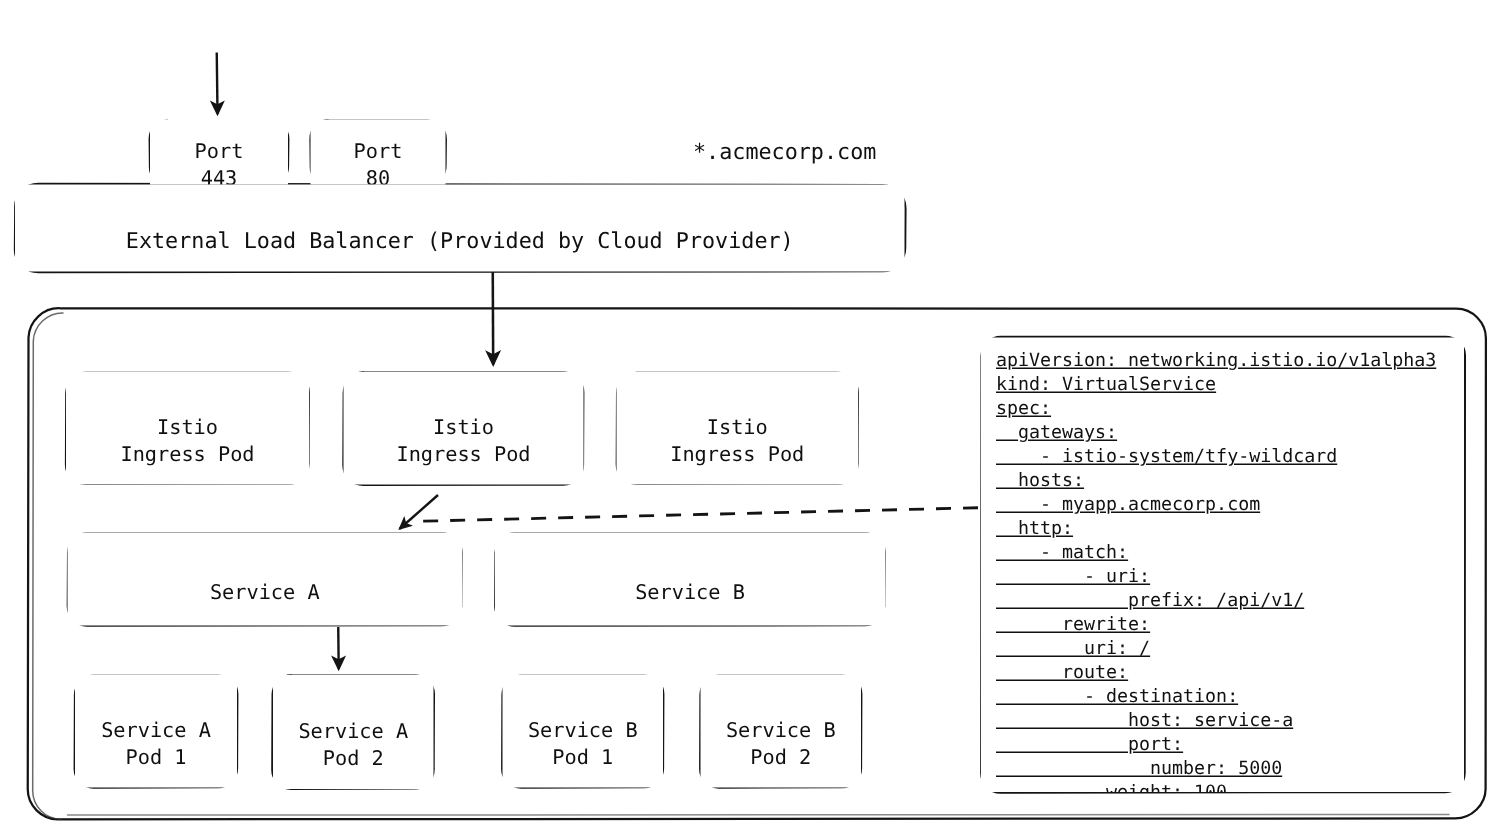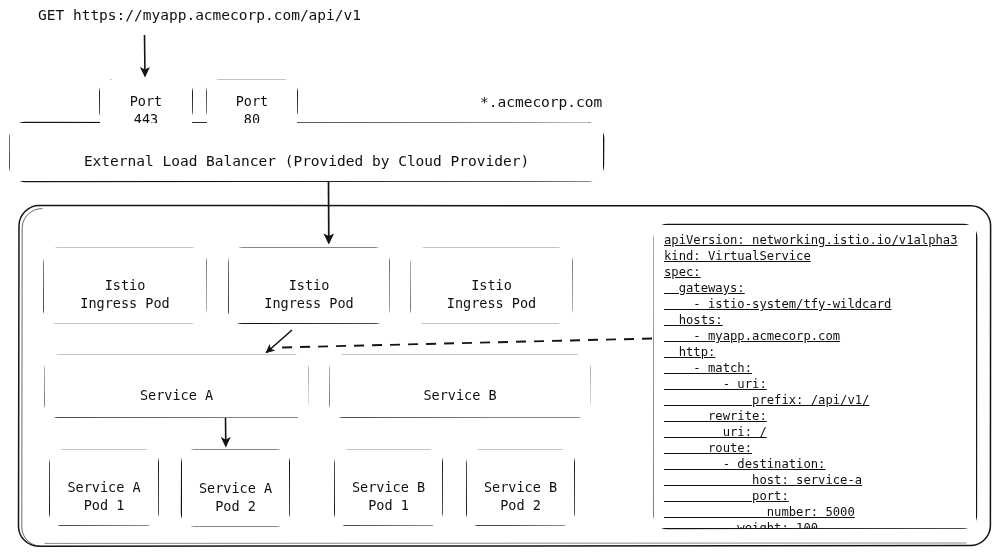--- a/index.html
+++ b/index.html
@@ -147,23 +147,22 @@
 
     <path d="M 328.5 181 L 328.8 243" fill="none" stroke="#141414" stroke-width="1.7" marker-end="url(#arrowFilled)"></path>
 
     <path d="M 292 330 L 266.5 352.5" fill="none" stroke="#141414" stroke-width="1.6" marker-end="url(#arrowFilledSm)"></path>
 
     <path d="M 652 338.5 L 280 347.5" fill="none" stroke="#141414" stroke-width="1.9" stroke-dasharray="10 8" stroke-linecap="butt"></path>
 
     <path d="M 225.5 418 L 225.8 446" fill="none" stroke="#141414" stroke-width="1.6" marker-end="url(#arrowFilled)"></path>
   </svg>
 
-  <div class="free-text" style="left:38px; top:7px;">GET https://myapp.acmecorp.com/api/v1</div>
-
-  <div class="free-text" style="left:480px; top:94px;">*.acmecorp.com</div>
+
+  <div class="free-text" style="left:462px; top:94px;">*.acmecorp.com</div>
 
   <div class="node" style="left:100px; top:80px; width:92px; height:43px; font-size:13.5px;">
     <span class="node-label">Port
 443</span>
   </div>
 
   <div class="node" style="left:207px; top:80px; width:90px; height:43px; font-size:13.5px;">
     <span class="node-label">Port
 80</span>
   </div>

